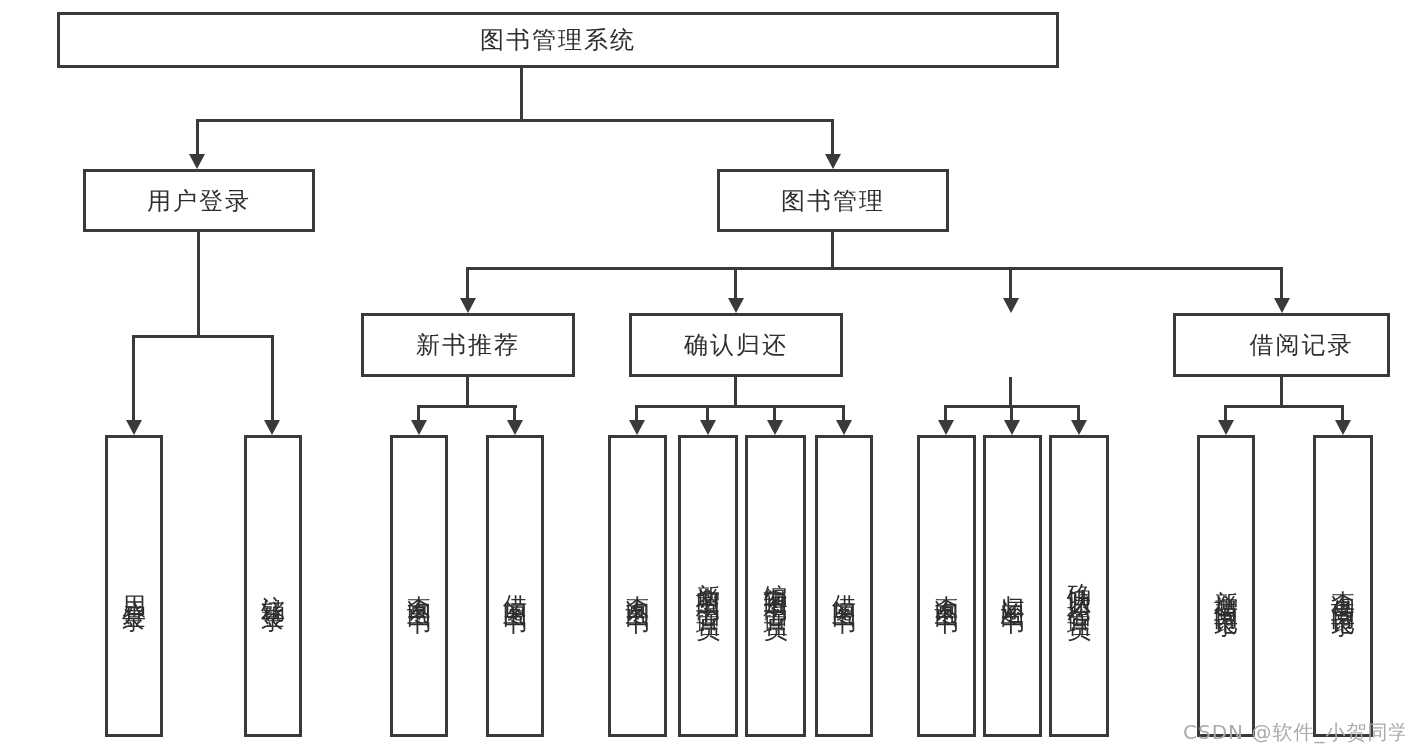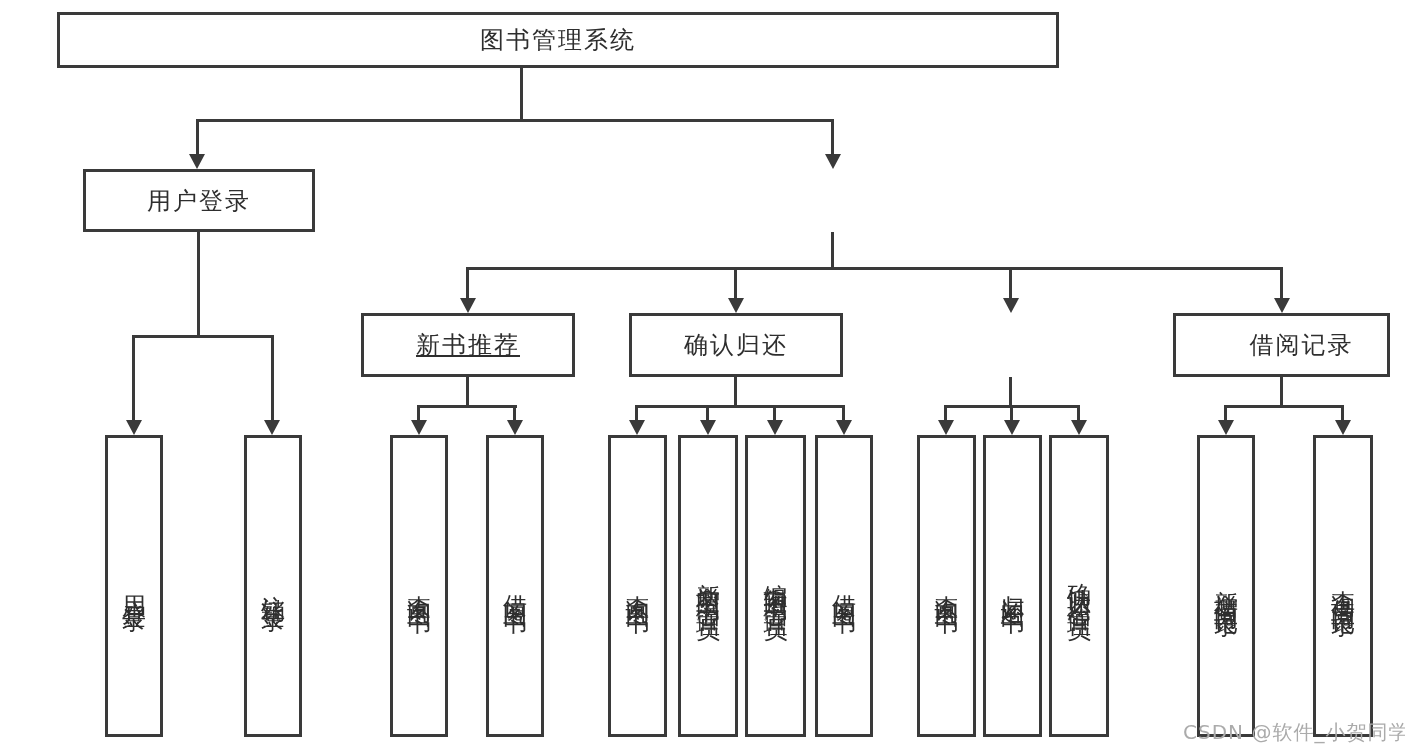--- a/index.html
+++ b/index.html
@@ -37,40 +37,41 @@
   <div class="box hbox" style="left:21px;top:12px;width:1002px;height:56px;margin-left:36px;">图书管理系统</div>
 
   <div class="vline" style="left:520px;top:66px;height:53px;"></div>
   <div class="hline" style="left:196px;top:119px;width:638px;"></div>
   <div class="vline" style="left:196px;top:119px;height:37px;"></div>
   <div class="arrow" style="left:189px;top:154px;"></div>
   <div class="vline" style="left:831px;top:119px;height:37px;"></div>
   <div class="arrow" style="left:825px;top:154px;"></div>
 
   <div class="box hbox" style="left:83px;top:169px;width:232px;height:63px;">用户登录</div>
+  <div class="box hbox" style="left:717px;top:169px;width:232px;height:63px;">图书管理</div>
 
   <div class="vline" style="left:197px;top:232px;height:104px;"></div>
   <div class="hline" style="left:132px;top:335px;width:141px;"></div>
   <div class="vline" style="left:132px;top:335px;height:87px;"></div>
   <div class="arrow" style="left:126px;top:420px;"></div>
   <div class="vline" style="left:271px;top:335px;height:87px;"></div>
   <div class="arrow" style="left:264px;top:420px;"></div>
 
   <div class="vline" style="left:831px;top:232px;height:36px;"></div>
   <div class="hline" style="left:466px;top:267px;width:816px;"></div>
   <div class="vline" style="left:466px;top:267px;height:33px;"></div>
   <div class="arrow" style="left:460px;top:298px;"></div>
   <div class="vline" style="left:734px;top:267px;height:33px;"></div>
   <div class="arrow" style="left:728px;top:298px;"></div>
   <div class="vline" style="left:1009px;top:267px;height:33px;"></div>
   <div class="arrow" style="left:1003px;top:298px;"></div>
   <div class="vline" style="left:1280px;top:267px;height:33px;"></div>
   <div class="arrow" style="left:1274px;top:298px;"></div>
 
-  <div class="box hbox" style="left:361px;top:313px;width:214px;height:64px;text-decoration:underline;">新书推荐</div>
+  <div class="box hbox" style="left:361px;top:313px;width:214px;height:64px;">新书推荐</div>
   <div class="box hbox" style="left:629px;top:313px;width:214px;height:64px;">确认归还</div>
   <div class="box hbox" style="left:1173px;top:313px;width:217px;height:64px;padding-left:40px;">借阅记录</div>
 
   <div class="vline" style="left:466px;top:377px;height:29px;"></div>
   <div class="hline" style="left:417px;top:405px;width:100px;"></div>
   <div class="vline" style="left:417px;top:405px;height:17px;"></div>
   <div class="arrow" style="left:411px;top:420px;"></div>
   <div class="vline" style="left:513px;top:405px;height:17px;"></div>
   <div class="arrow" style="left:507px;top:420px;"></div>
 

